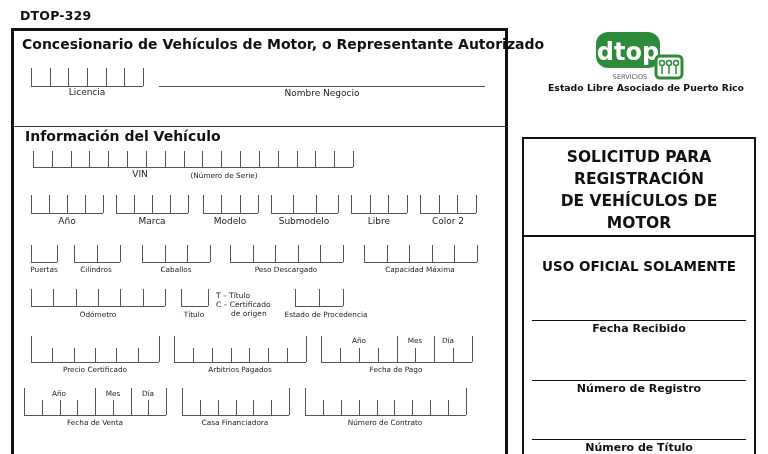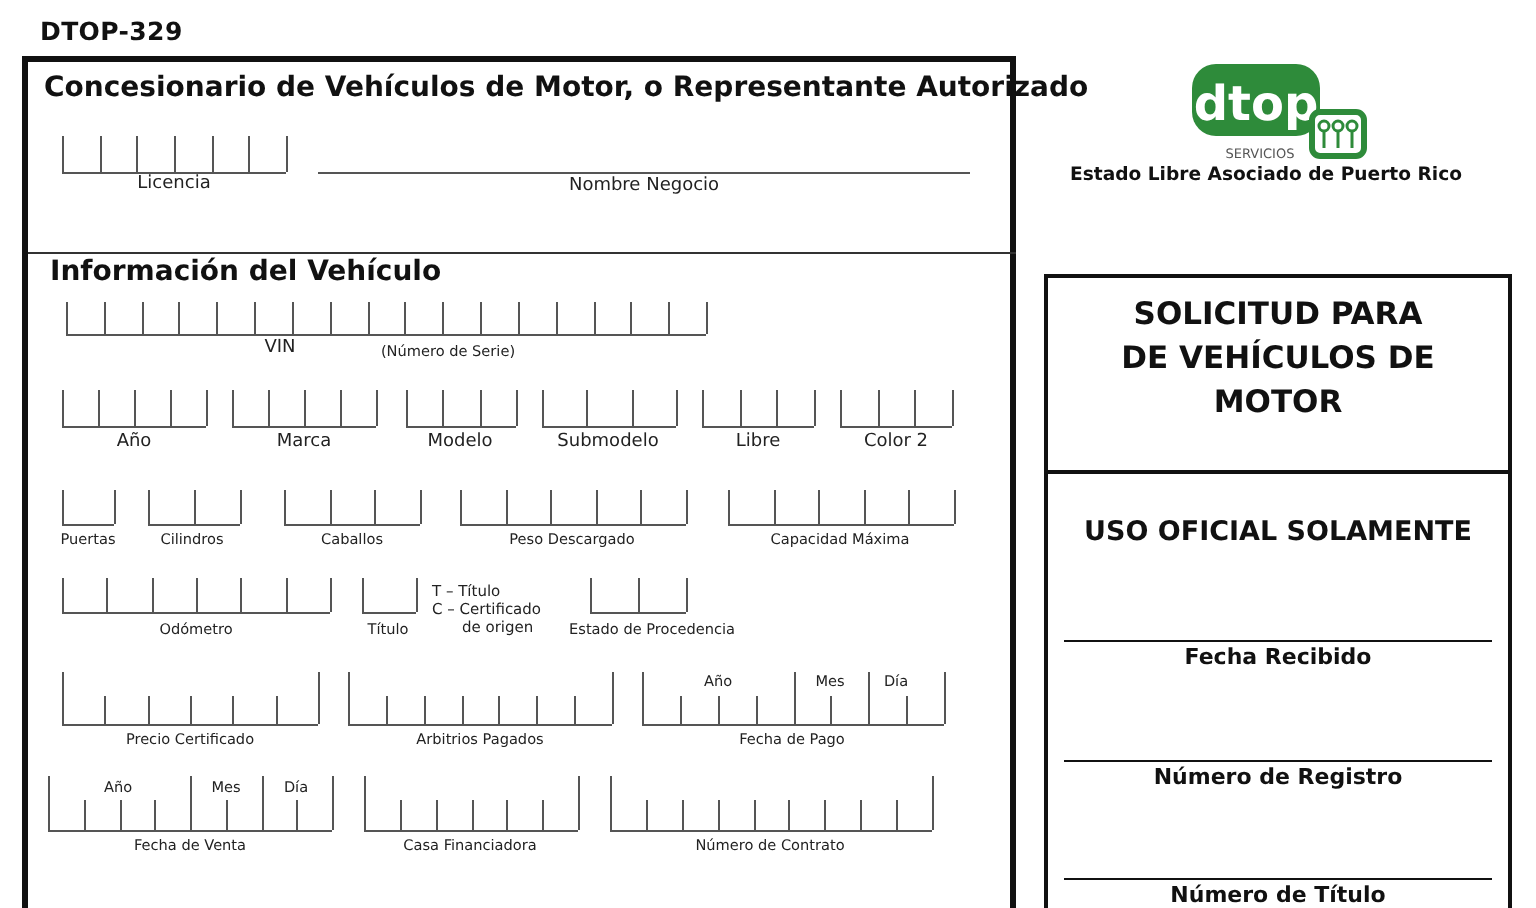--- a/index.html
+++ b/index.html
@@ -10,21 +10,21 @@
   .section-divider { left: 14px; top: 126px; width: 494px; height: 0; border-top: 1.5px solid #333; }
   .section-title { font-size: 14px; font-weight: bold; white-space: nowrap; }
   .field { position: absolute; }
   .ticks { position: absolute; left: 0; bottom: 0; height: 100%; width: 100%; border-bottom: 1px solid #555; box-sizing: border-box; }
   .tick { position: absolute; bottom: 0; width: 0; border-left: 1px solid #555; }
   .flabel { position: absolute; font-size: 9px; color: #222; white-space: nowrap; transform: translateX(-50%); }
   .flabel.small { font-size: 7.3px; }
   .sublabel { position: absolute; font-size: 7.3px; color: #222; white-space: nowrap; transform: translateX(-50%); }
   .line-field { position: absolute; border-bottom: 1px solid #555; }
   .note { font-size: 7.5px; line-height: 9px; color: #222; white-space: nowrap; }
-  .agency { left: 522px; top: 82px; width: 222px; text-align: center; font-size: 9.3px; font-weight: bold; line-height: 12.3px; }
+  .agency { left: 522px; top: 82px; width: 222px; text-align: right; font-size: 9.3px; font-weight: bold; line-height: 12.3px; }
   .right-box { left: 522px; top: 137px; width: 234px; height: 330px; border: 2.5px solid #111; box-sizing: border-box; }
   .right-divider { left: 522px; top: 235px; width: 234px; border-top: 2.5px solid #111; }
   .title-block { left: 522px; top: 146px; width: 234px; text-align: center; font-size: 15.5px; font-weight: bold; line-height: 22px; }
   .official { left: 522px; top: 258px; width: 234px; text-align: center; font-size: 13.5px; font-weight: bold; }
   .off-line { left: 532px; width: 214px; border-top: 1.5px solid #111; }
   .off-label { left: 522px; width: 234px; text-align: center; font-size: 11px; font-weight: bold; }
   .logo-wrap { left: 594px; top: 30px; width: 92px; height: 54px; }
 </style>
 </head>
 <body>
@@ -319,20 +319,21 @@
   </svg>
 </div>
 
 <div class="abs agency">
   <div>Estado Libre Asociado de Puerto Rico</div>
 </div>
 
 <div class="abs right-box"></div>
 <div class="abs title-block">
   <div>SOLICITUD PARA</div>
+  <div>REGISTRACIÓN</div>
   <div>DE VEHÍCULOS DE</div>
   <div>MOTOR</div>
 </div>
 <div class="abs right-divider"></div>
 <div class="abs official">USO OFICIAL SOLAMENTE</div>
 
 <div class="abs off-line" style="top:320px;"></div>
 <div class="abs off-label" style="top:322px;">Fecha Recibido</div>
 <div class="abs off-line" style="top:380px;"></div>
 <div class="abs off-label" style="top:382px;">Número de Registro</div>

